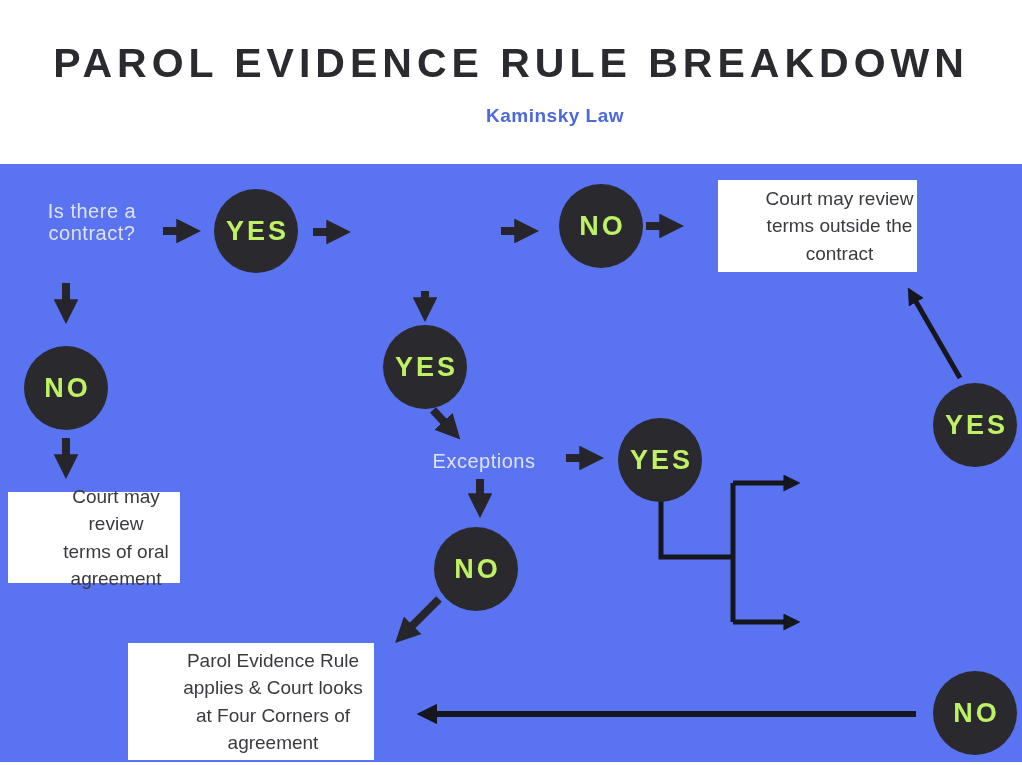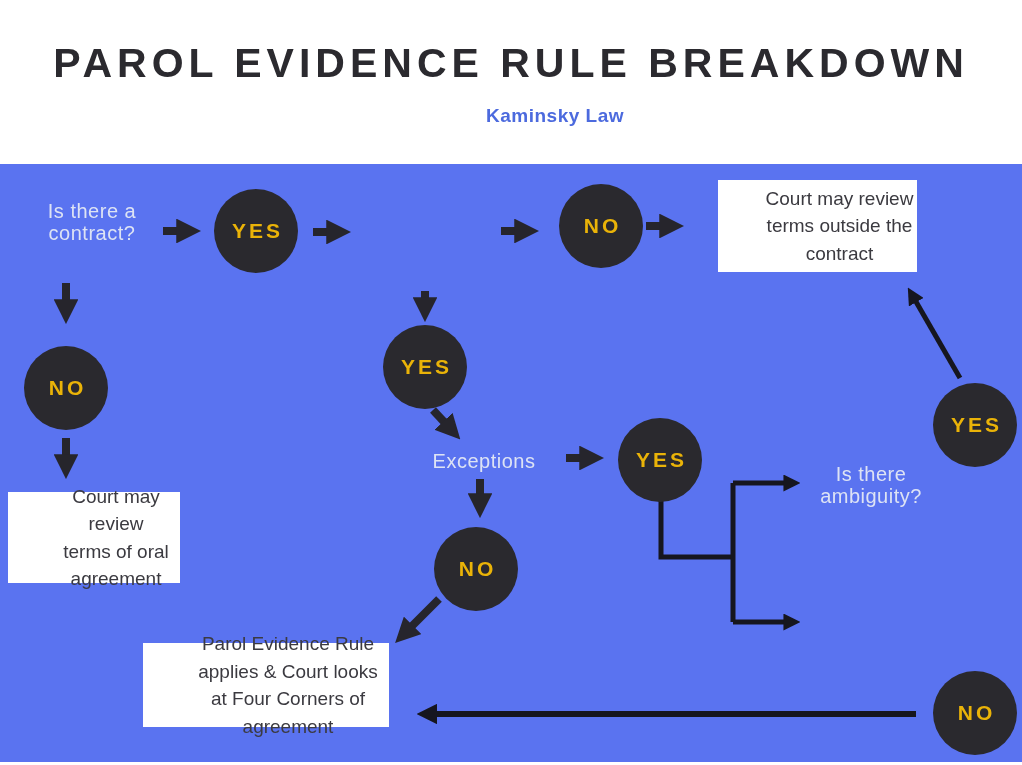--- a/index.html
+++ b/index.html
@@ -14,22 +14,22 @@
     font-size:41px;font-weight:700;letter-spacing:5px;color:#2b2a2f;margin:0;
   }
   .subtitle{
     position:absolute;left:0;top:105px;width:1022px;text-align:center;
     font-size:19px;font-weight:700;letter-spacing:0.5px;color:#4c6ade;padding-left:44px;
   }
   .canvas{position:absolute;left:0;top:164px;width:1022px;height:598px;background:#5a73f0;}
   .layer{position:absolute;left:0;top:0;width:1022px;height:598px;}
   .node{
     position:absolute;width:84px;height:84px;border-radius:50%;
-    background:#2a292e;color:#eab308;display:flex;align-items:center;justify-content:center;
-    font-size:21px;font-weight:700;letter-spacing:3px;padding-left:3px;box-sizing:border-box;
+    background:#2a292e;color:#bef264;display:flex;align-items:center;justify-content:center;
+    font-size:27px;font-weight:700;letter-spacing:3px;padding-left:3px;box-sizing:border-box;
   }
   .qtext{
     position:absolute;transform:translate(-50%,-50%);
     color:#dde3f4;font-size:20px;line-height:22px;letter-spacing:0.5px;
     white-space:pre-line;text-align:center;
   }
   .outcome{
     position:absolute;background:#ffffff;color:#3b3a40;
     display:flex;align-items:center;justify-content:center;
     font-size:19px;line-height:27.5px;white-space:pre-line;text-align:center;
@@ -75,37 +75,35 @@
       <path d="M733,483 L733,622" stroke="#16161f" stroke-width="5" fill="none"></path>
       <path d="M733,483 L786,483" stroke="#16161f" stroke-width="5" fill="none" marker-end="url(#mB)"></path>
       <path d="M733,622 L786,622" stroke="#16161f" stroke-width="5" fill="none" marker-end="url(#mB)"></path>
       <path d="M916,714 L434,714" stroke="#16161f" stroke-width="6" fill="none" marker-end="url(#mB)"></path>
       <path d="M960,378 L915,300" stroke="#16161f" stroke-width="5" fill="none" marker-end="url(#mB)"></path>
     </svg>
 
     <div class="qtext" style="left:92px;top:58px">Is there a
 contract?</div>
     <div class="qtext" style="left:484px;top:297px">Exceptions</div>
-    <div class="qtext" style="left:871px;top:321px">Is there
-ambiguity?</div>
 
     <div class="node" style="left:214px;top:25px">YES</div>
     <div class="node" style="left:559px;top:20px">NO</div>
     <div class="node" style="left:24px;top:182px">NO</div>
     <div class="node" style="left:383px;top:161px">YES</div>
     <div class="node" style="left:618px;top:254px">YES</div>
     <div class="node" style="left:434px;top:363px">NO</div>
     <div class="node" style="left:933px;top:219px">YES</div>
     <div class="node" style="left:933px;top:507px">NO</div>
 
     <div class="outcome" style="left:718px;top:16px;width:199px;height:92px">Court may review
 terms outside the
 contract</div>
     <div class="outcome" style="left:8px;top:328px;width:172px;height:91px">Court may review
 terms of oral
 agreement</div>
-    <div class="outcome" style="left:143px;top:479px;width:246px;height:84px">Parol Evidence Rule
+    <div class="outcome" style="left:128px;top:479px;width:246px;height:117px">Parol Evidence Rule
 applies &amp; Court looks
 at Four Corners of
 agreement</div>
 
   </div>
 </div>
 
 </body></html>

